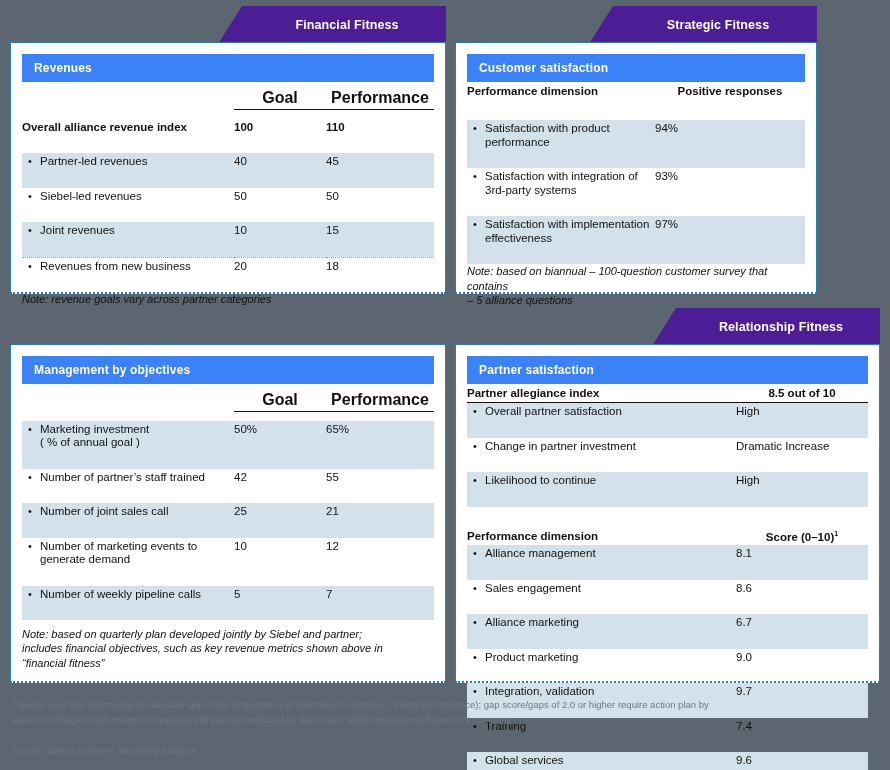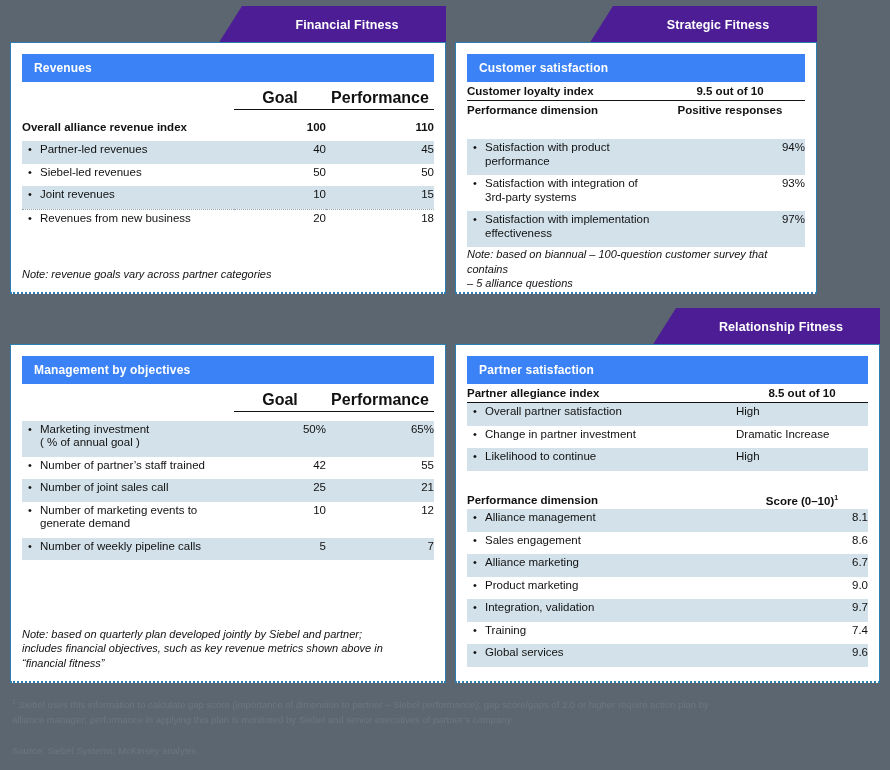--- a/index.html
+++ b/index.html
@@ -87,25 +87,25 @@
   }
   .colhead th.lbl { text-align: left; }
   .colhead th.ruled { border-bottom: 1.5px solid #111; }
 
   .spacer td { height: 9px; }
   .spacer.lg td { height: 20px; }
 
   tr.row td {
     font-size: 11.5px;
     color: #111;
-    padding: 2px 0 7px 0;
+    padding: 2px 0 19px 0;
     line-height: 13.5px;
   }
   tr.row td.lbl { text-align: left; padding-left: 0; }
-  tr.row td.num { text-align: right; }
+  tr.row td.num { text-align: left; }
   tr.row.shade td { background: #d3e2ea; }
   tr.row.bold td { font-weight: bold; }
   tr.row.dotted-bottom td { border-bottom: 1px dotted #9aa7ae; }
 
   .bullet-cell { padding-left: 18px !important; position: relative; }
   .bullet-cell .bu {
     position: absolute;
     left: 6px;
     top: 2px;
     font-size: 11px;
@@ -205,24 +205,20 @@
     </div>
   </div>
 
   <div class="quad tr">
     <div class="tab">Strategic Fitness</div>
     <div class="card">
       <div class="sec-head">Customer satisfaction</div>
 
       <table>
         <tbody>
-            <tr class="hrow rule-under">
-          <td>Customer loyalty index</td>
-          <td class="val c-right">9.5 out of 10</td>
-        </tr>
         <tr class="hrow">
           <td>Performance dimension</td>
           <td class="val c-right">Positive responses</td>
         </tr>
         <tr class="spacer lg">
               <td colspan="2"></td>
             </tr>
         <tr class="row shade">
           <td class="lbl bullet-cell"><span class="bu">•</span><span>Satisfaction with product performance</span></td>
           <td class="num c-right">94%</td>

